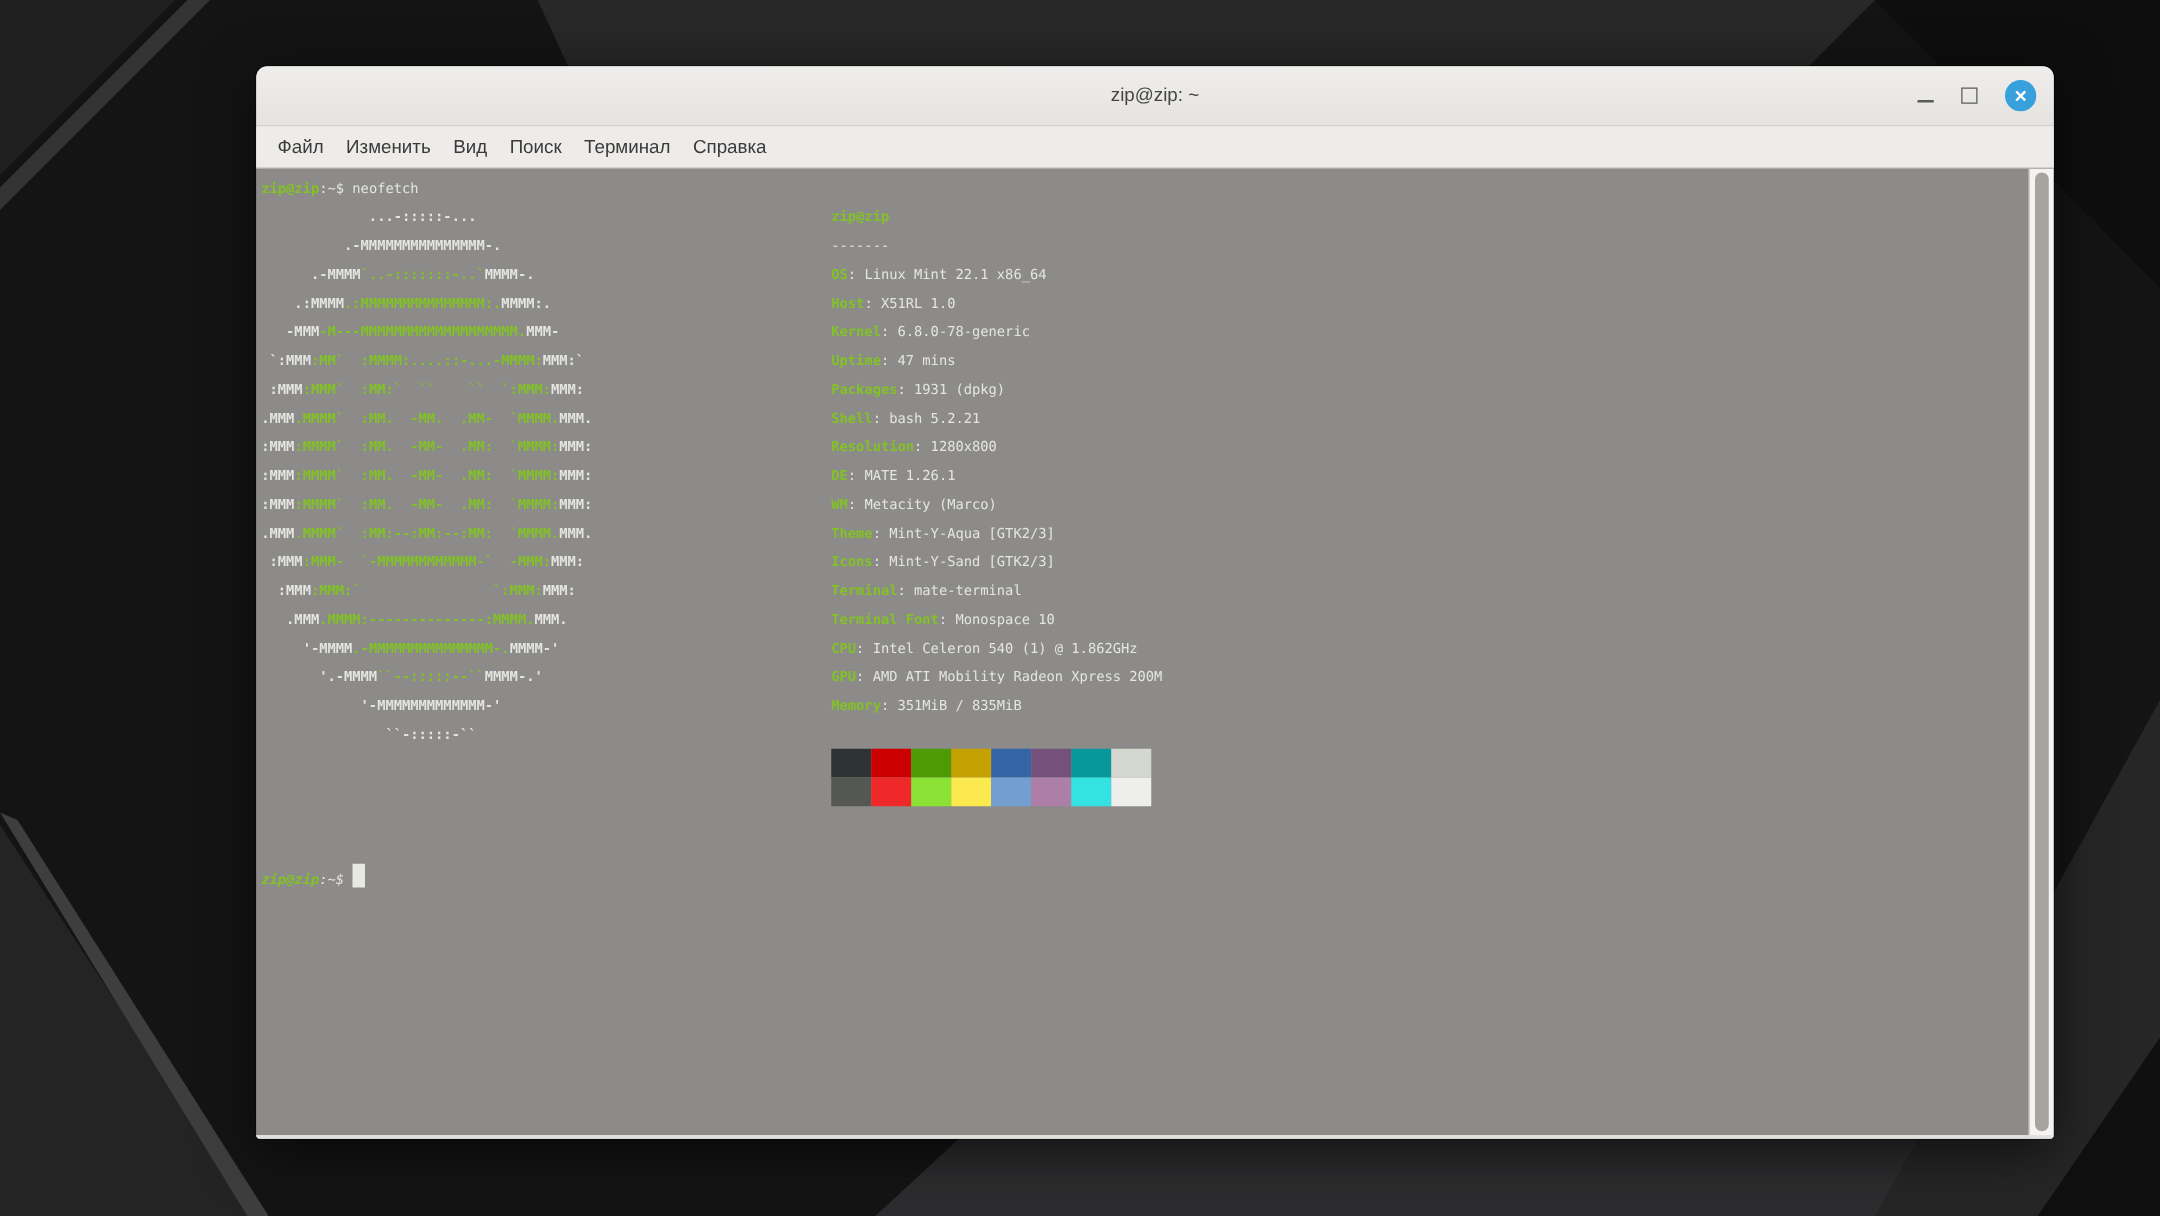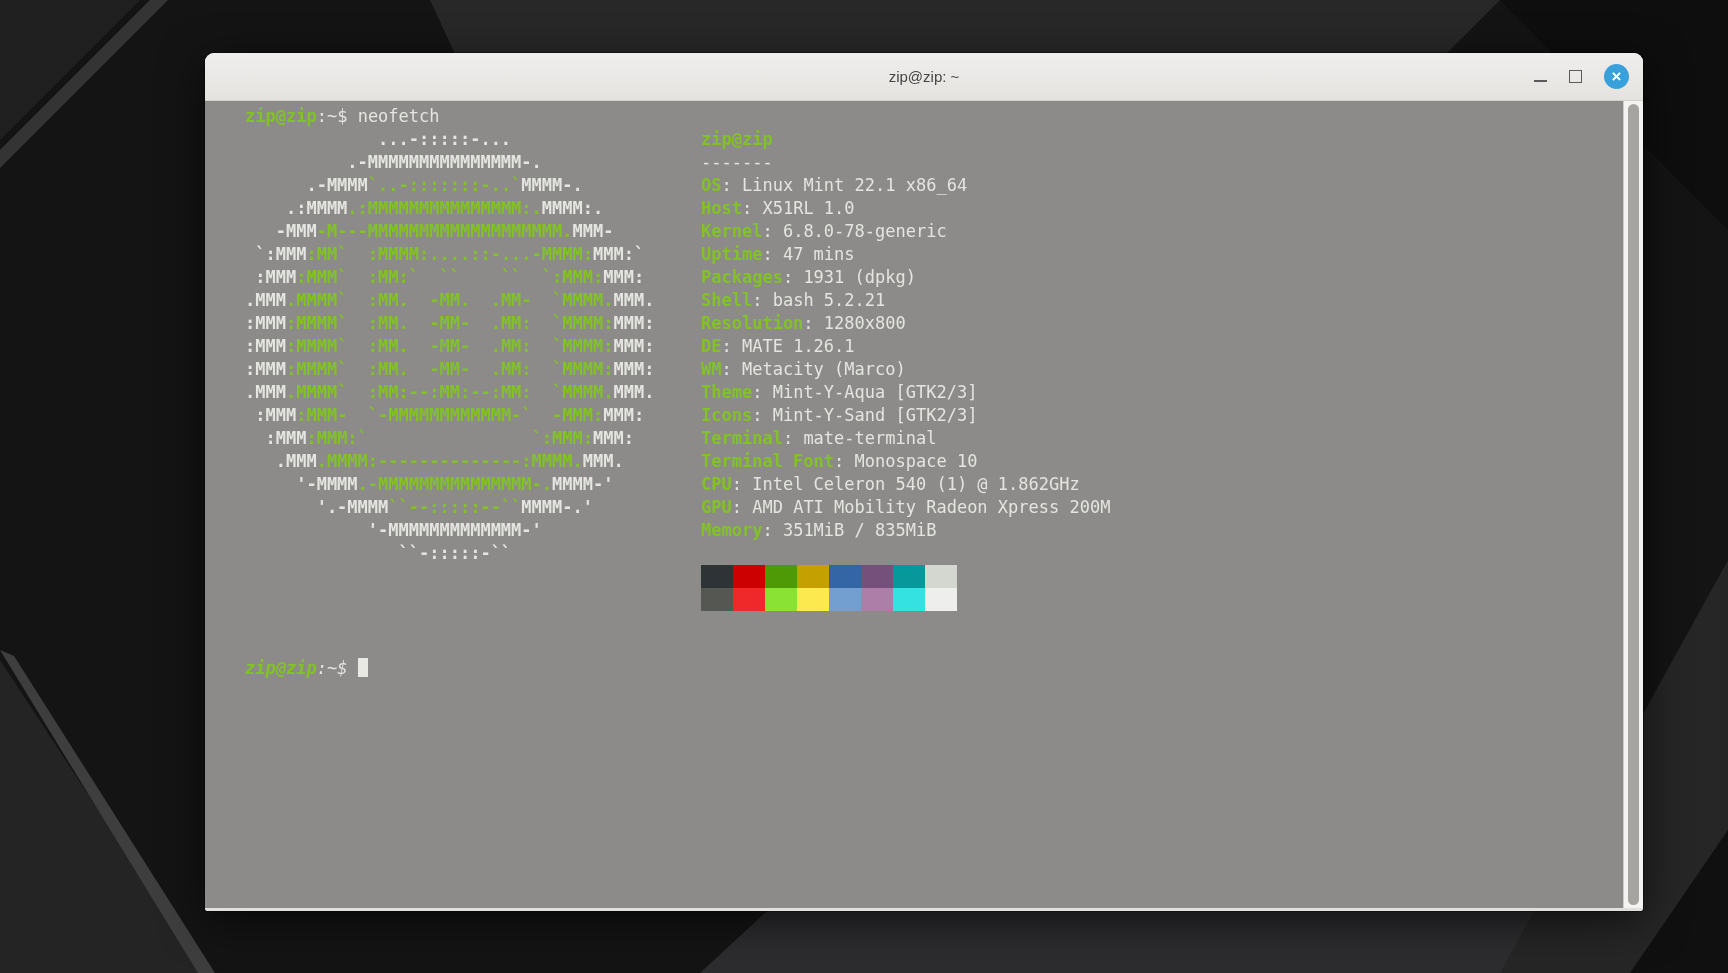--- a/index.html
+++ b/index.html
@@ -32,21 +32,21 @@
   .ico-min{width:13px;height:2px;background:#5a5a5a;margin-top:9px;}
   .ico-max{width:11px;height:11px;border:1.5px solid #5a5a5a;background:transparent;}
   .btn-close{width:25px;height:25px;border-radius:50%;background:#38a1dc;}
   .ico-close{color:#fff;font-size:17px;font-weight:bold;line-height:1;margin-top:-1px;}
   .menubar{height:33px;flex:0 0 33px;display:flex;align-items:center;background:#eeecea;
            border-bottom:1px solid #b3b1ad;padding-left:8px;font-size:15px;color:#3a3a3a;}
   .menu-item{padding:0 9px;}
 
   .termwrap{flex:1 1 auto;display:flex;background:rgba(27,27,27,0.45);overflow:hidden;}
   .termbody{flex:1 1 auto;position:relative;overflow:hidden;
-            font-family:"DejaVu Sans Mono",monospace;font-size:17px;line-height:23px;margin-left:36px;}
+            font-family:"DejaVu Sans Mono",monospace;font-size:11px;line-height:23px;}
   pre.termpre{margin:0;padding:4px 0 0 4px;font:inherit;}
   .g{color:var(--green);font-weight:bold;}
   .w{color:var(--white);font-weight:bold;}
   .plain{color:var(--white);font-weight:normal;}
   .info{position:absolute;left:460px;top:27px;white-space:pre;}
   .irow .label{color:var(--green);font-weight:bold;}
   .irow .val,.irow .sep{color:var(--white);}
   .info-title{color:var(--green);font-weight:bold;}
   .info-dashes{color:var(--white);}
   .spacer{height:23px;}
@@ -82,20 +82,28 @@
           <span class="ico-min"></span>
         </div>
         <div class="btn">
           <span class="ico-max"></span>
         </div>
         <div class="btn btn-close">
           <span class="ico-close">×</span>
         </div>
       </div>
     </div>
+    <div class="menubar">
+        <span class="menu-item">Файл</span>
+        <span class="menu-item">Изменить</span>
+        <span class="menu-item">Вид</span>
+        <span class="menu-item">Поиск</span>
+        <span class="menu-item">Терминал</span>
+        <span class="menu-item">Справка</span>
+      </div>
     <div class="termwrap">
       <div class="termbody">
         <pre class="termpre" id="term-left"><span class="g">zip@zip</span><span class="plain">:</span><span class="plain">~</span><span class="plain">$ </span><span class="plain">neofetch</span>
 <span class="w">             ...-:::::-...</span>
 <span class="w">          .-MMMMMMMMMMMMMMM-.</span>
 <span class="w">      .-MMMM</span><span class="g">`..-:::::::-..`</span><span class="w">MMMM-.</span>
 <span class="w">    .:MMMM</span><span class="g">.:MMMMMMMMMMMMMMM:.</span><span class="w">MMMM:.</span>
 <span class="w">   -MMM</span><span class="g">-M---MMMMMMMMMMMMMMMMMMM.</span><span class="w">MMM-</span>
 <span class="w"> `:MMM</span><span class="g">:MM`  :MMMM:....::-...-MMMM:</span><span class="w">MMM:`</span>
 <span class="w"> :MMM</span><span class="g">:MMM`  :MM:`  ``    ``  `:MMM:</span><span class="w">MMM:</span>

